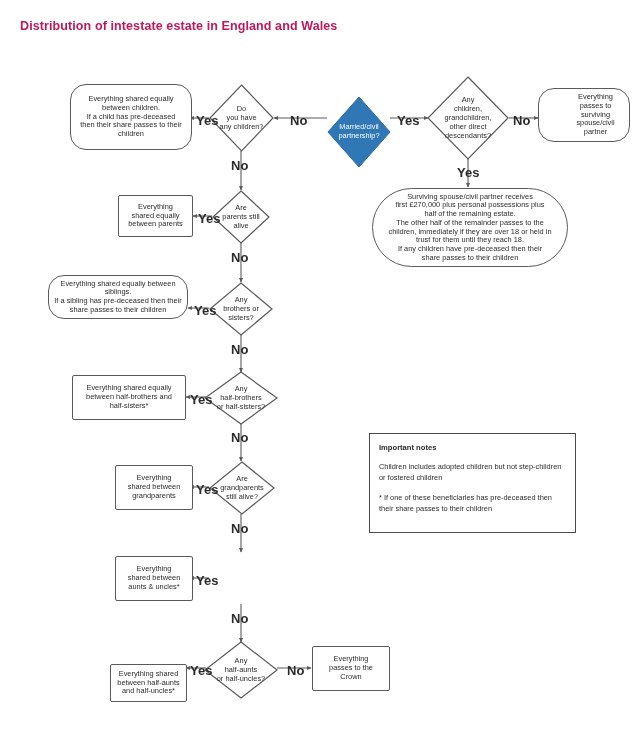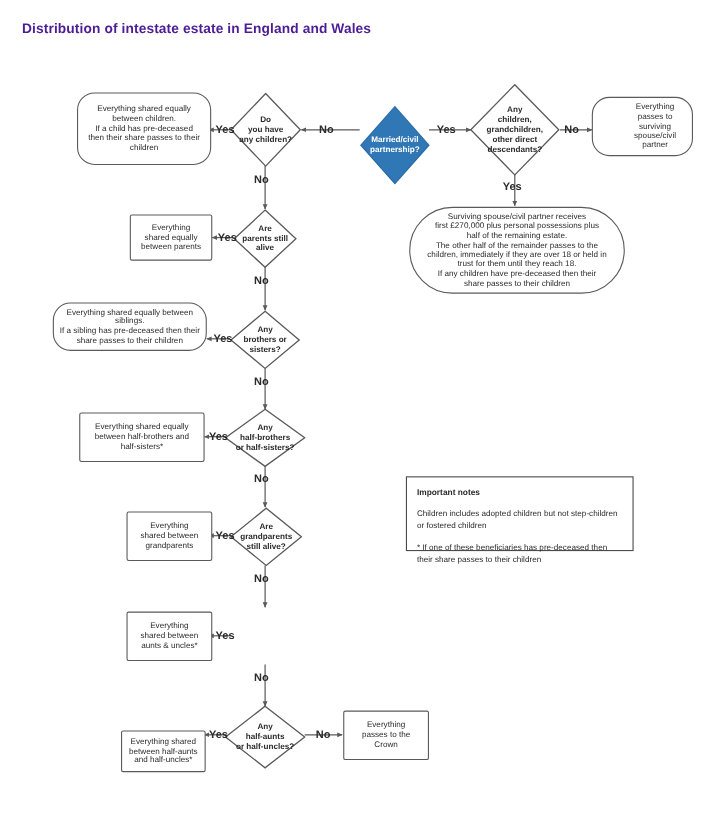--- a/index.html
+++ b/index.html
@@ -13,21 +13,21 @@
     position: relative;
     font-family: "Liberation Sans", sans-serif;
     overflow: hidden;
   }
   #page-title {
     position: absolute;
     left: 20px;
     top: 19px;
     font-size: 12.5px;
     font-weight: bold;
-    color: #4c1d95;
+    color: #be185d;
     letter-spacing: 0.1px;
   }
   #canvas {
     position: absolute;
     left: 0;
     top: 0;
     width: 640px;
     height: 748px;
   }
   .node {
@@ -61,42 +61,41 @@
   }
   .note-title {
     font-weight: bold;
     margin-bottom: 9px;
     font-size: 7.6px;
   }
   .note-p { margin: 0 0 10px 0; }
   .note-p:last-child { margin-bottom: 0; }
   .diamond-wrap {
     position: absolute;
-    font-weight: bold;
   }
   .diamond-shape {
     position: absolute;
     left: 0; top: 0;
     width: 100%; height: 100%;
   }
   .diamond-text {
     position: absolute;
     left: 50%;
     top: 50%;
     transform: translate(-50%, -50%);
     text-align: center;
     font-size: 7.4px;
     color: #2b2b2b;
     line-height: 1.2;
     white-space: nowrap;
   }
   .diamond-text.blue { color: #ffffff; }
   .edge-label {
     position: absolute;
-    font-size: 10px;
+    font-size: 13px;
     font-weight: bold;
     color: #2b2b2b;
     white-space: nowrap;
   }
   b { font-weight: normal; }
   svg.links {
     position: absolute;
     left: 0; top: 0;
     width: 640px; height: 748px;
     pointer-events: none;
@@ -326,21 +325,21 @@
   </div>
 
   <div class="node rounded" style="left:312px; top:646px; width:78px; height:45px;">
     <div>
       <span>Everything</span><br>
       <span>passes to the</span><br>
       <span>Crown</span>
     </div>
   </div>
 
-  <div class="note-box" style="left:369px; top:433px; width:207px; height:68px;">
+  <div class="note-box" style="left:369px; top:433px; width:207px; height:100px;">
     <div class="note-title">Important notes</div>
     <p class="note-p">Children includes adopted children but not step-children or fostered children</p>
     <p class="note-p"><span>* If one of these beneficiaries has pre-deceased then their share passes to </span><b>their</b><span> children</span></p>
   </div>
 
   <div class="edge-label" style="left:290px; top:113px;">No</div>
   <div class="edge-label" style="left:196px; top:113px;">Yes</div>
   <div class="edge-label" style="left:397px; top:113px;">Yes</div>
   <div class="edge-label" style="left:513px; top:113px;">No</div>
   <div class="edge-label" style="left:457px; top:165px;">Yes</div>

